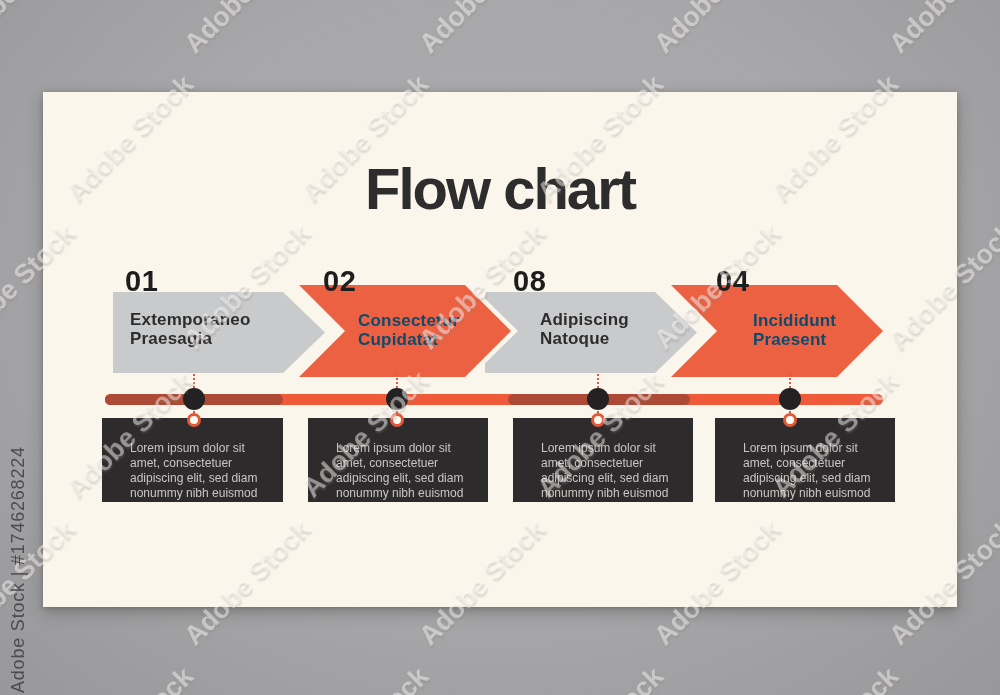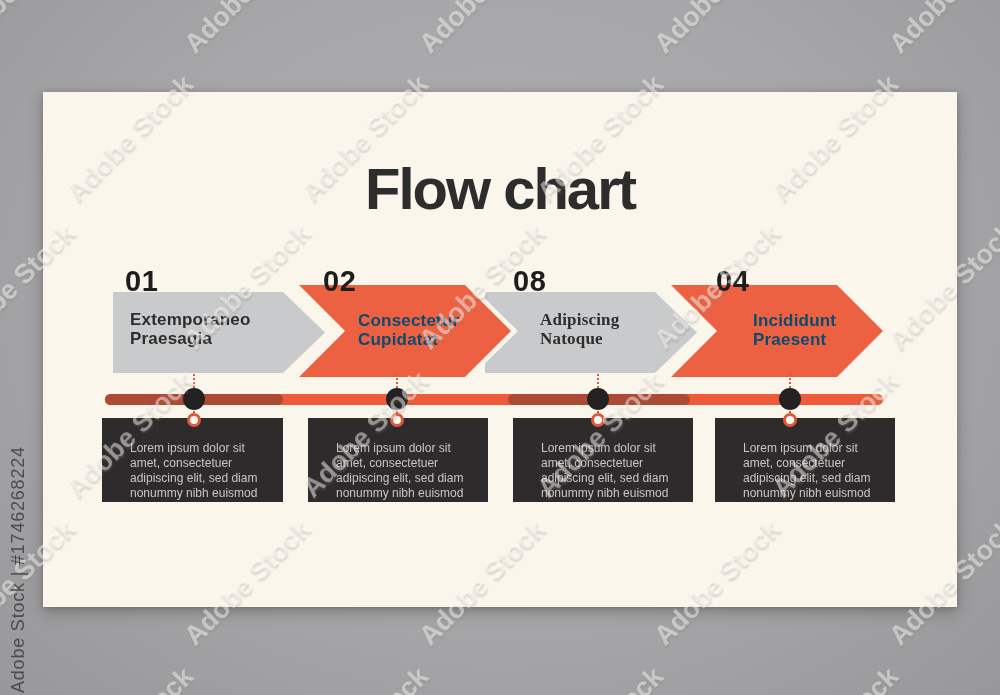--- a/index.html
+++ b/index.html
@@ -41,21 +41,21 @@
     position:absolute;top:174px;font-size:29px;line-height:30px;font-weight:700;
     letter-spacing:.5px;color:#1d1d1d;
   }
   .n1{left:82px;} .n2{left:280px;} .n3{left:470px;} .n4{left:673px;}
   .steplabel{
     position:absolute;font-size:17px;line-height:19px;font-weight:700;
     letter-spacing:.2px;color:#2e2d2d;
   }
   .steplabel.light{color:#0c4a6e;}
   .l1{left:87px;top:218px;} .l2{left:315px;top:219px;}
-  .l3{left:497px;top:218px;font-family:Liberation Serif, serif;} .l4{left:710px;top:219px;}
+  .l3{left:497px;top:218px;} .l4{left:710px;top:219px;}
   
   .tl-base{position:absolute;left:62px;top:302px;width:778px;height:11px;border-radius:6px;background:#ef5b3a;}
   .tl-seg{position:absolute;top:302px;height:11px;border-radius:6px;background:#ad4a35;}
   .tl-seg.s1{left:62px;width:178px;}
   .tl-seg.s2{left:465px;width:182px;}
   .tl-dot{position:absolute;top:296px;width:22px;height:22px;border-radius:50%;background:#242122;}
   .d1{left:140px;} .d2{left:343px;} .d3{left:544px;} .d4{left:736px;}
   .conn{position:absolute;width:0;border-left:2px dotted #d05f45;}
   .conn.top{top:282px;height:14px;}
   .conn.bot{top:319px;height:7px;}

